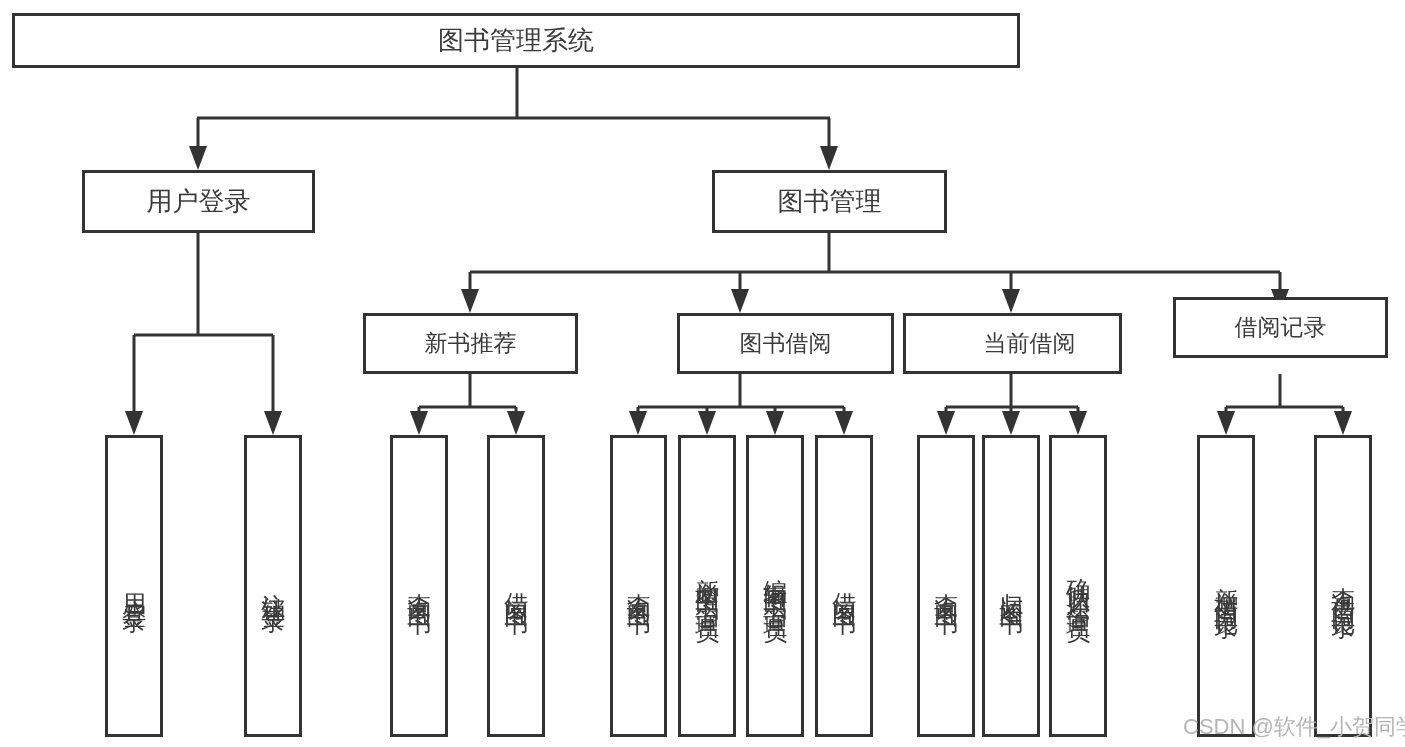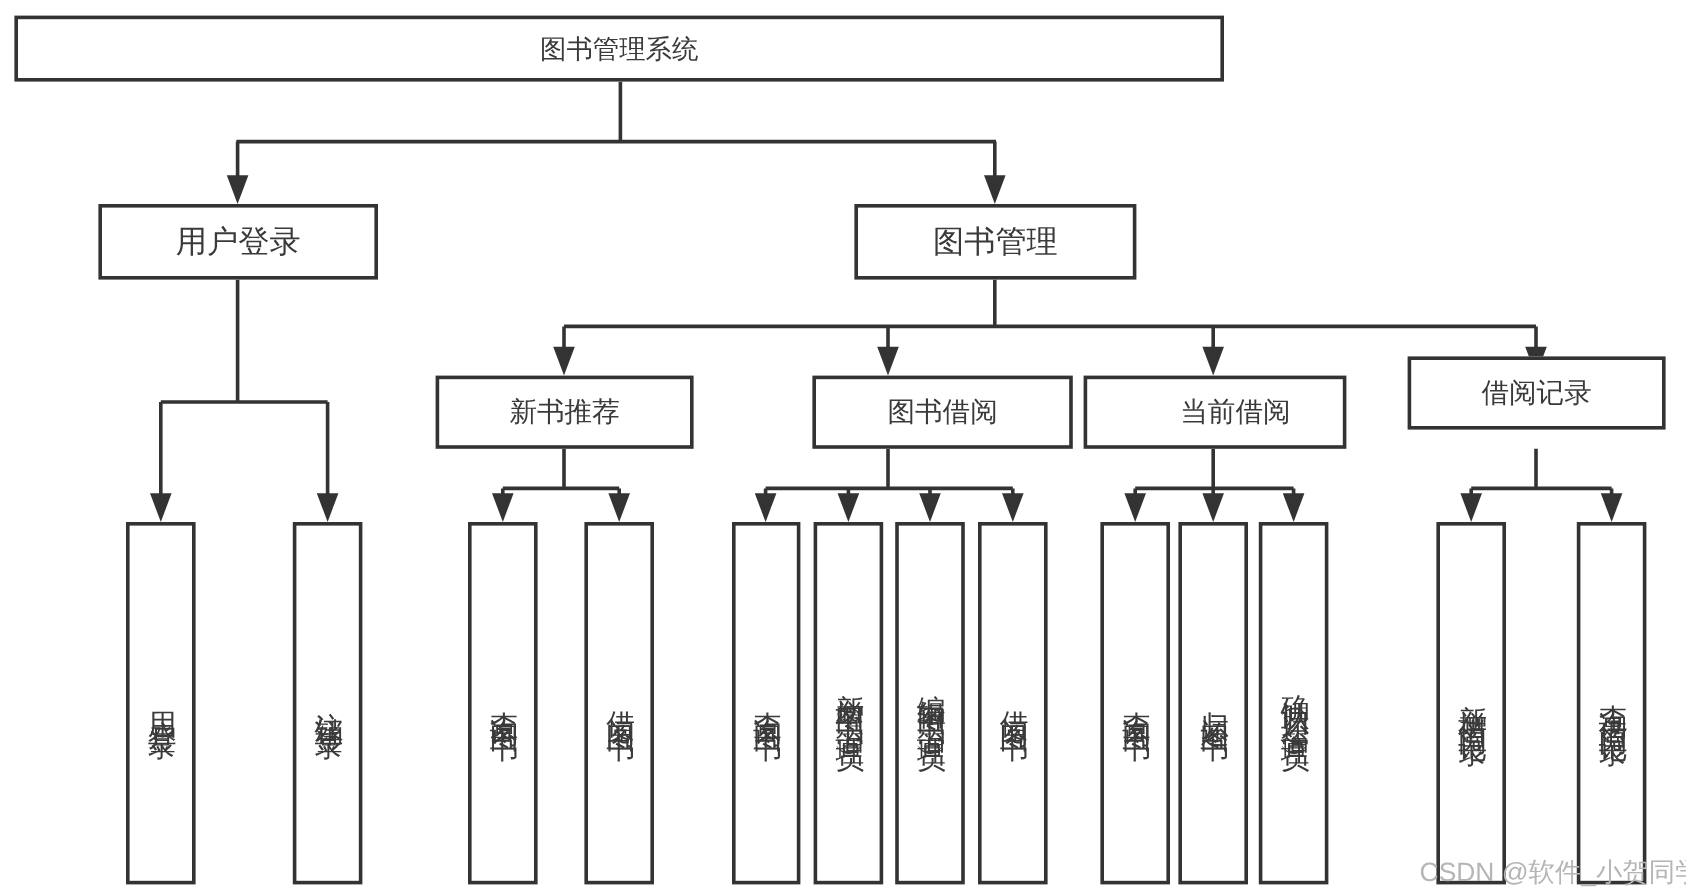--- a/index.html
+++ b/index.html
@@ -27,21 +27,21 @@
     box-sizing: border-box;
     border: 3px solid #333333;
     background: #ffffff;
     color: #3a3a3a;
     display: flex;
     align-items: center;
     justify-content: center;
     z-index: 1;
     text-align: center;
   }
-  .node.lvl-root   { font-size: 22px; }
+  .node.lvl-root   { font-size: 26px; }
   .node.lvl-2      { font-size: 26px; }
   .node.lvl-3      { font-size: 23px; }
   .node.leaf .v-label {
     writing-mode: vertical-rl;
     text-orientation: mixed;
     font-size: 24px;
     letter-spacing: 6px;
     line-height: 1.1;
     white-space: nowrap;
   }

